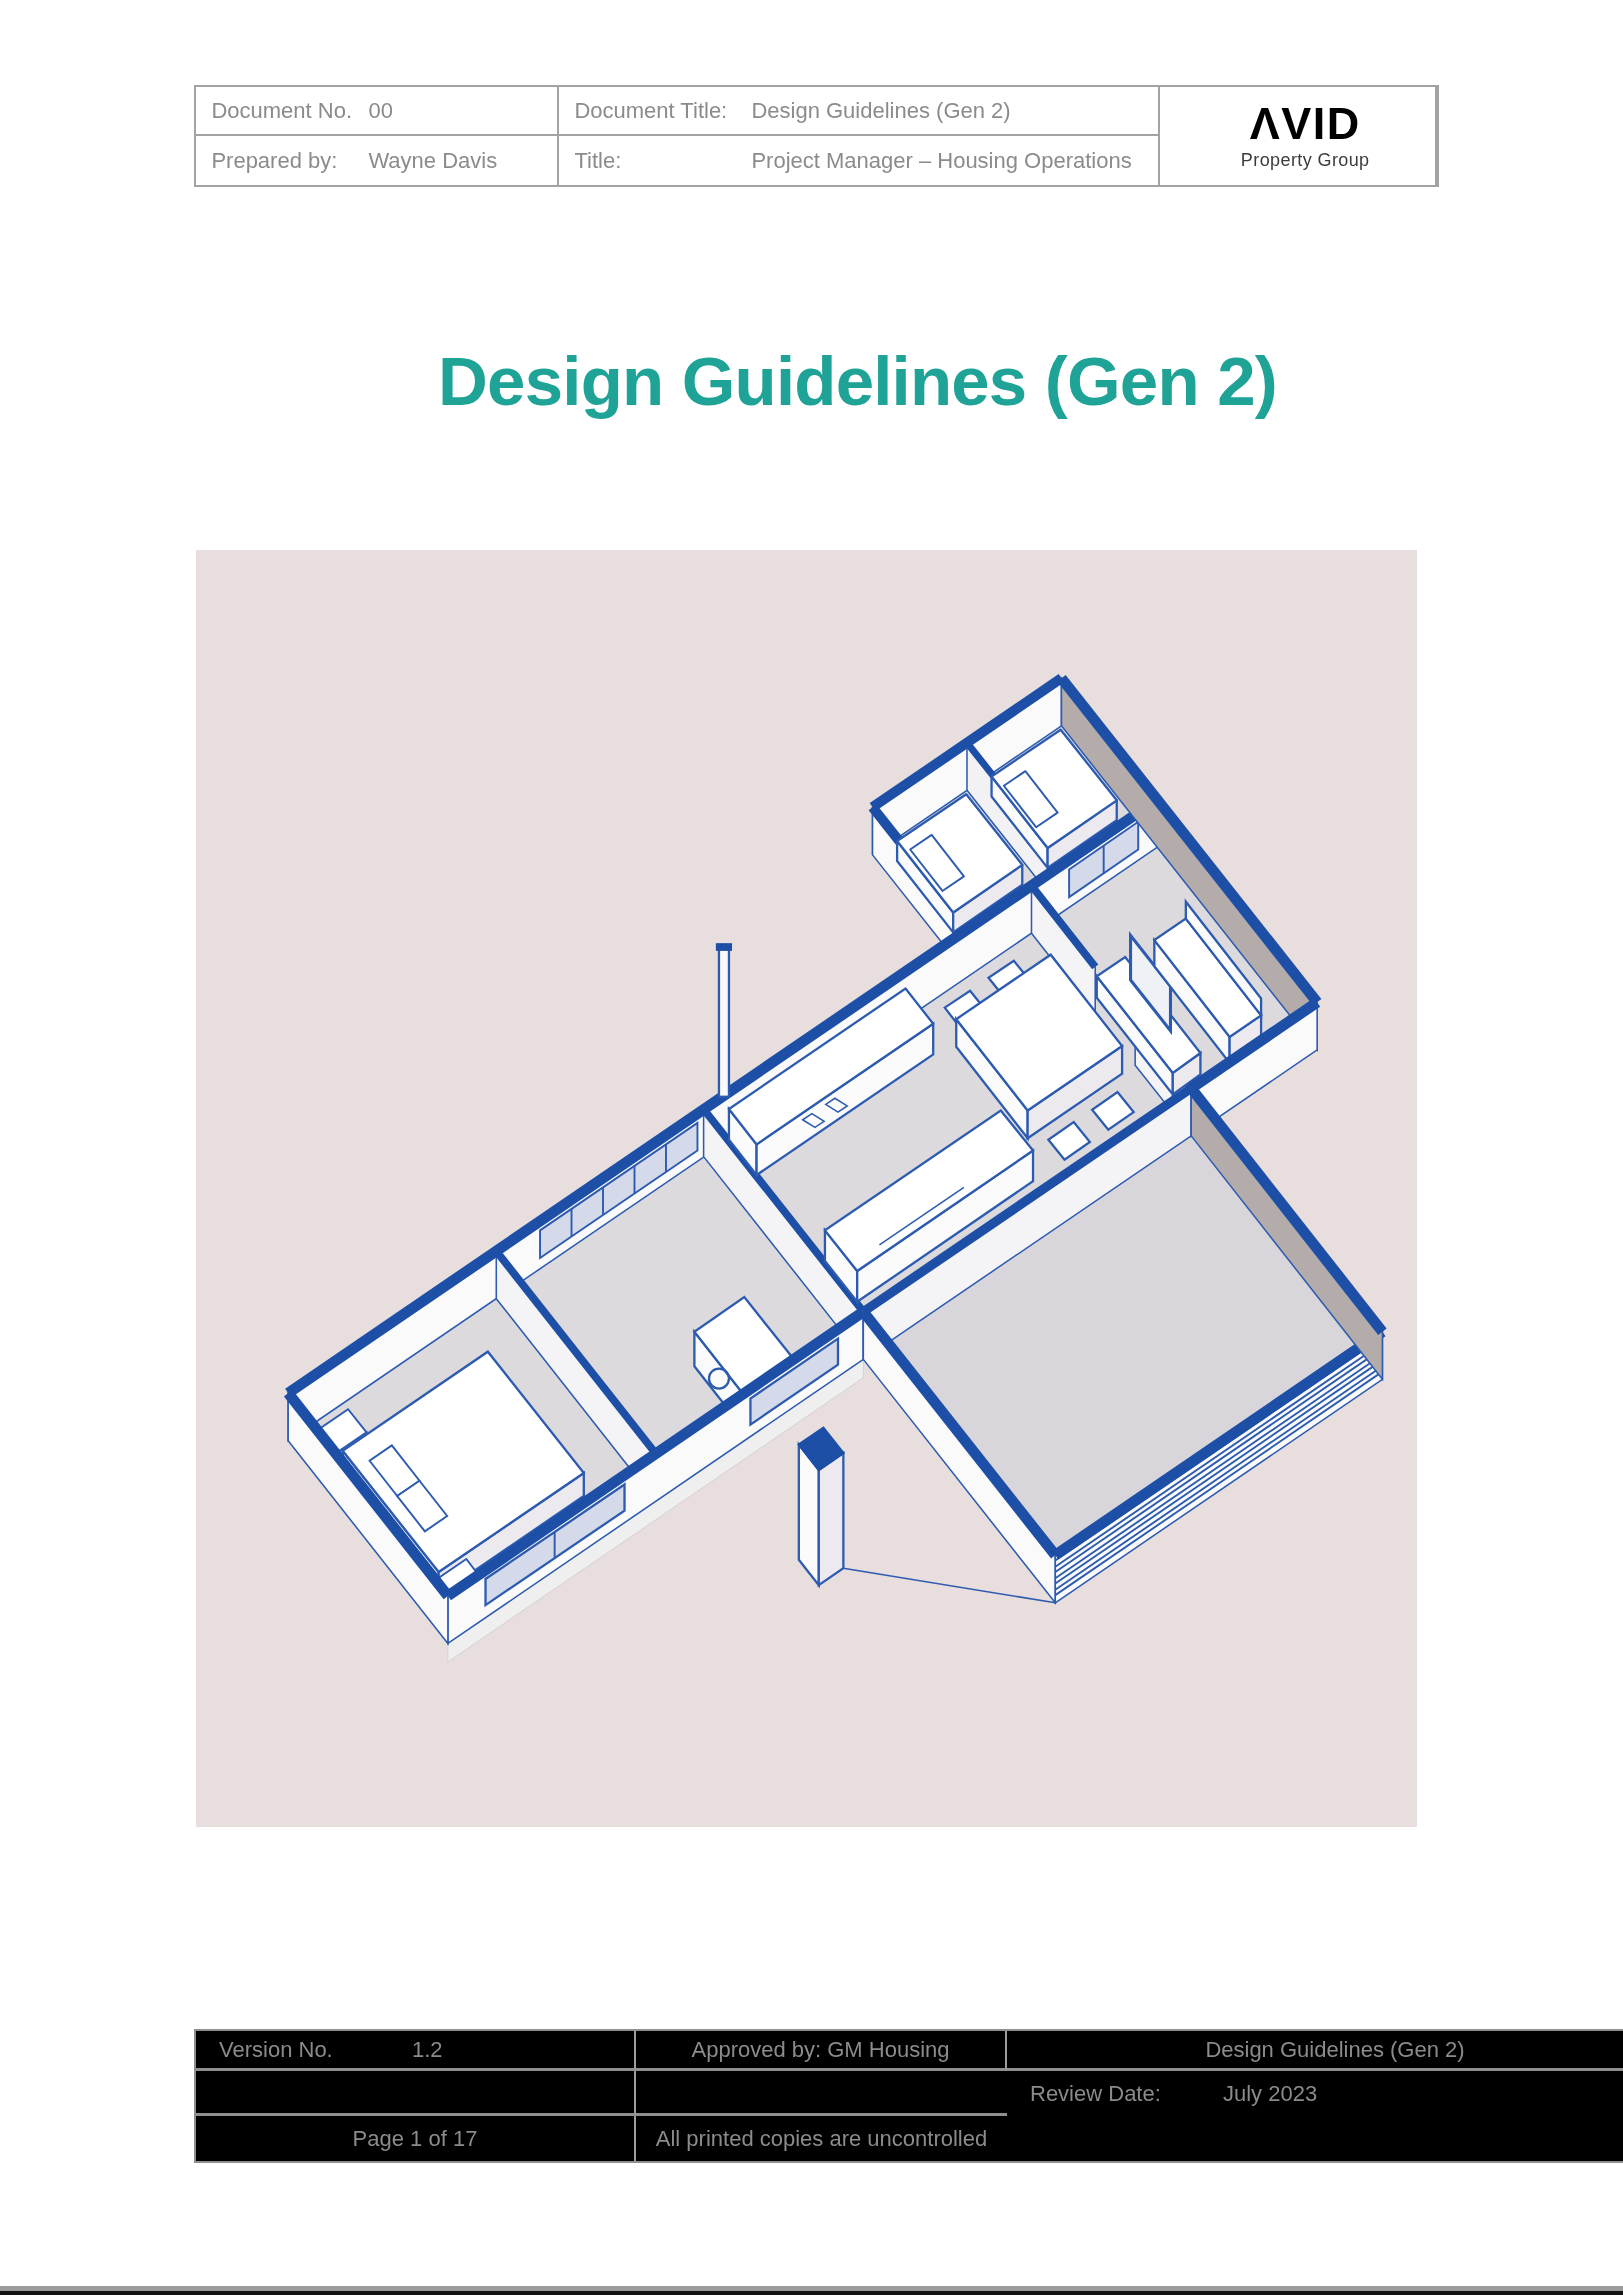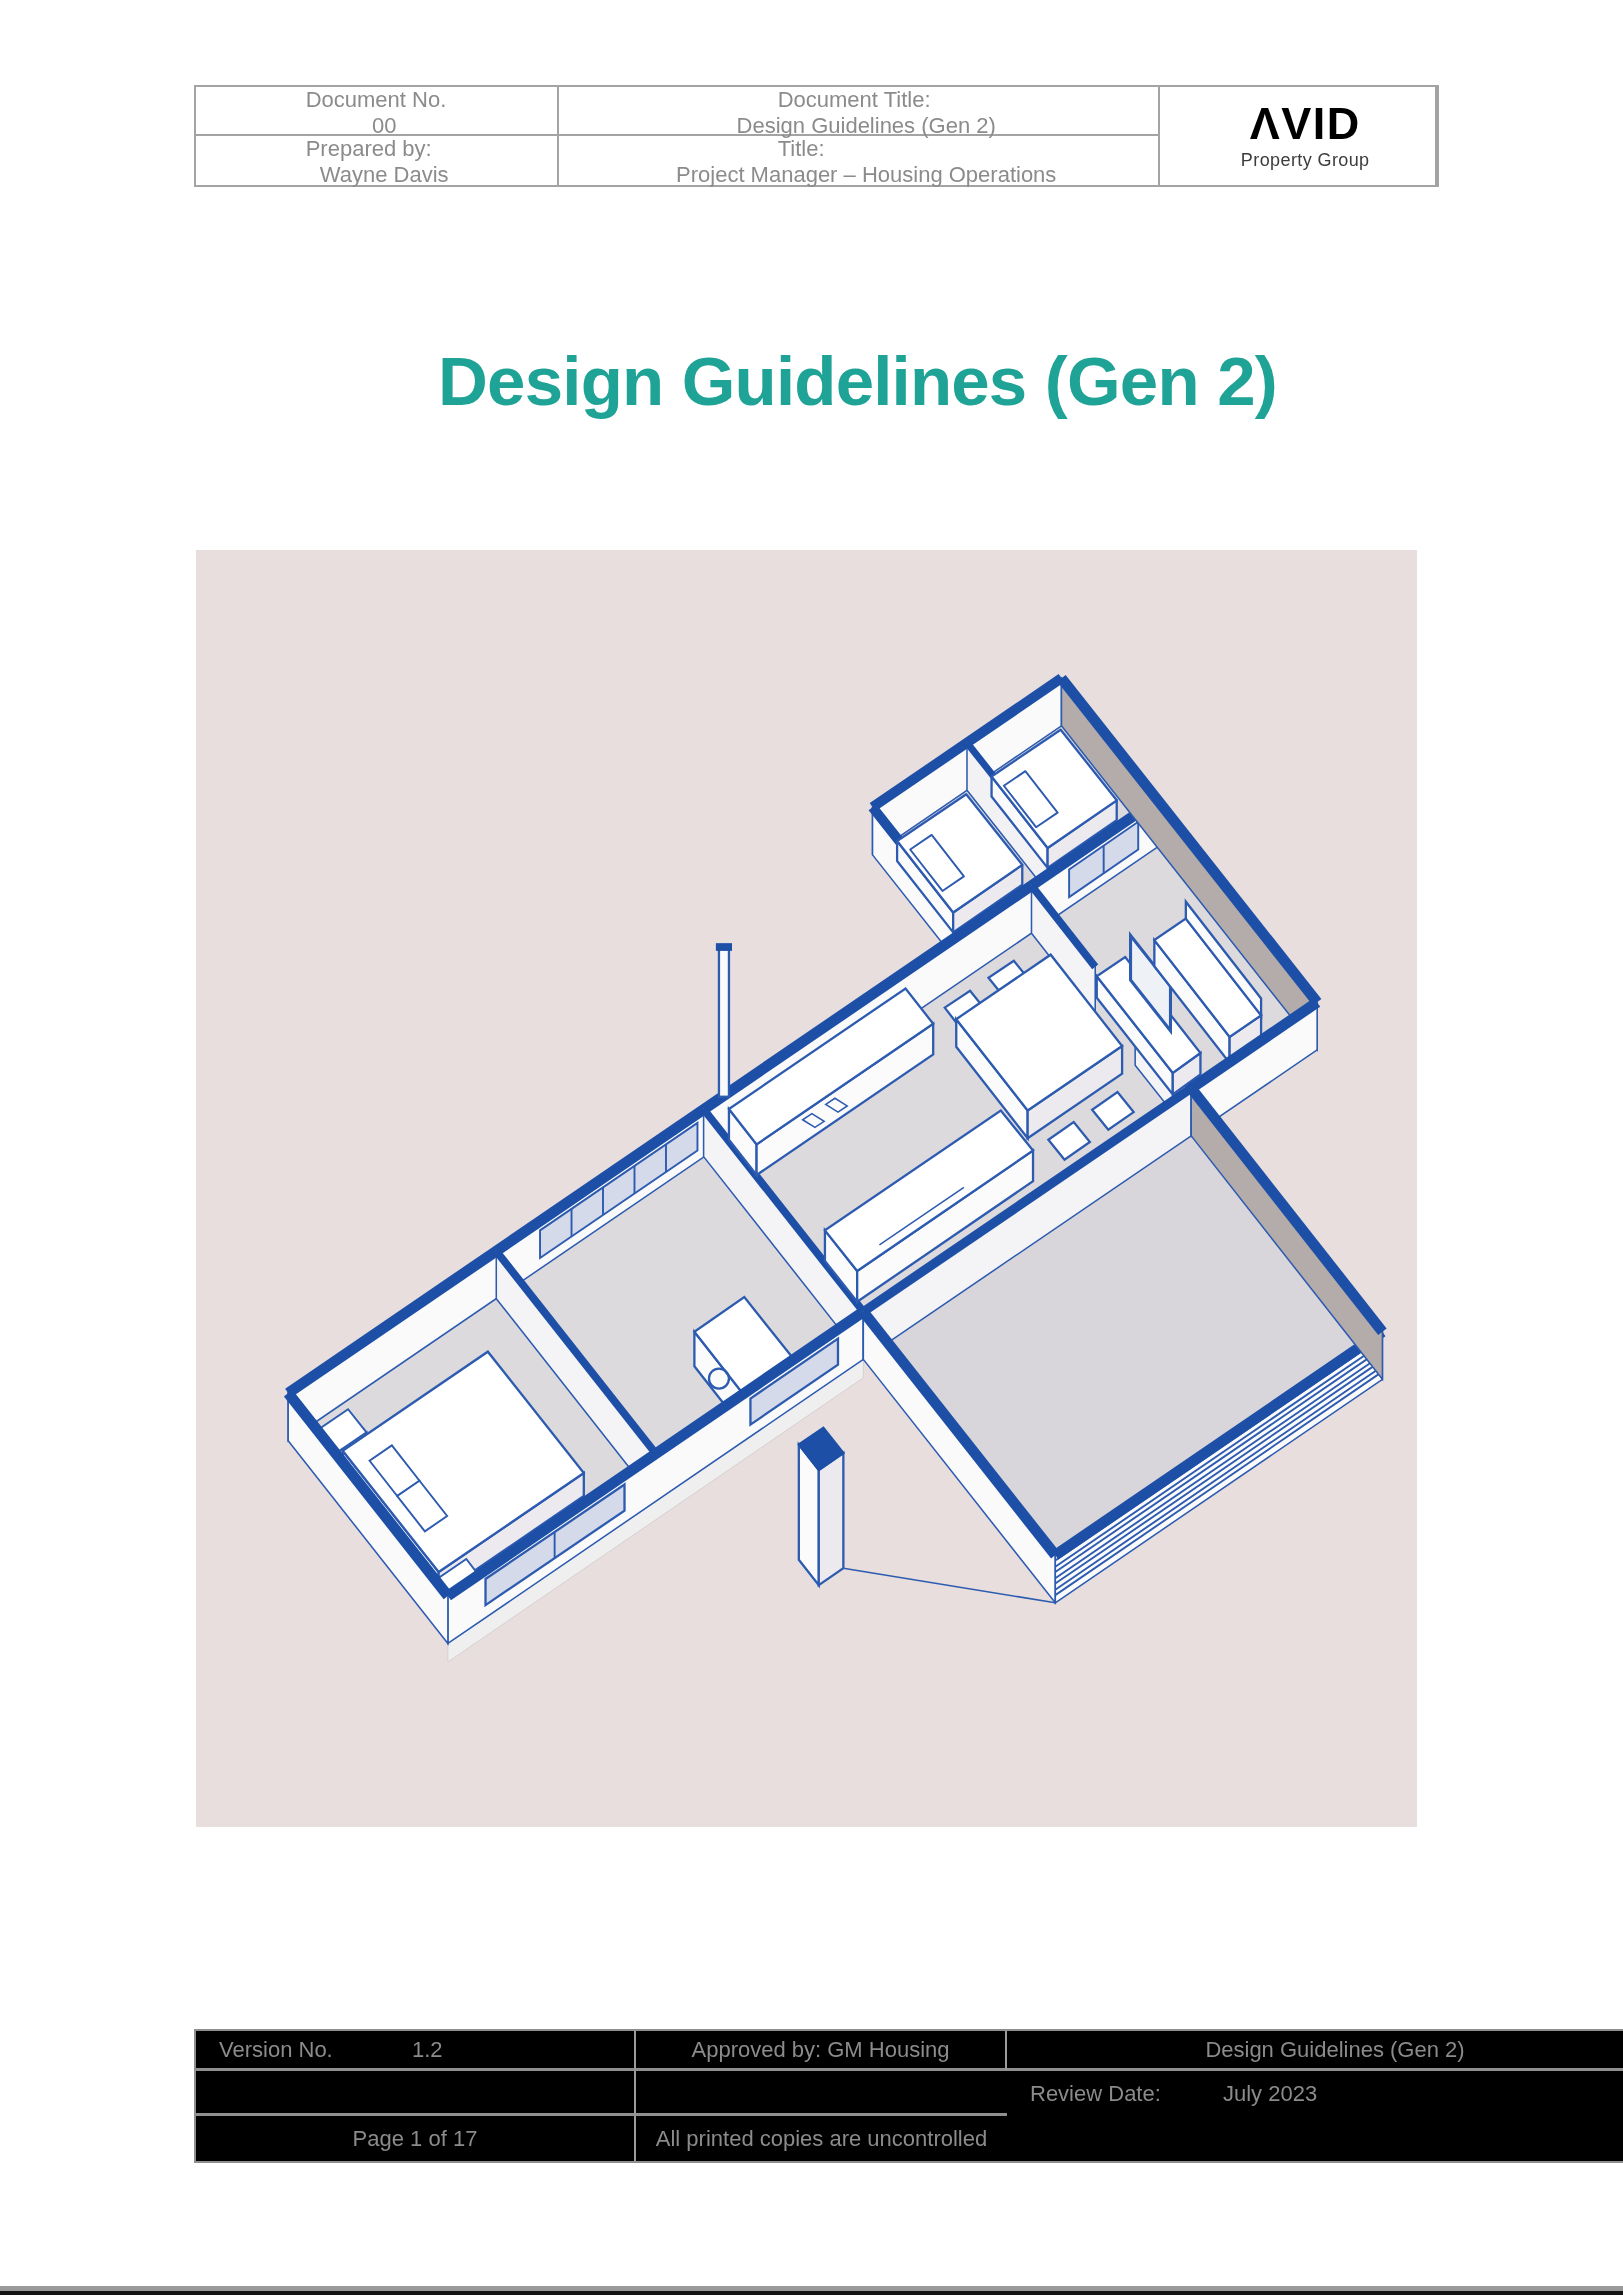--- a/index.html
+++ b/index.html
@@ -9,21 +9,21 @@
     overflow:hidden;
   }
   
   .header-table{
     position:absolute;left:194px;top:85px;width:1245px;
     display:grid;grid-template-columns:363px 601px 1fr;grid-template-rows:49px 49px;
     border:2.3px solid #a3a3a3;box-sizing:border-box;background:#fff;
   }
   .header-table .cell{
     display:flex;align-items:center;padding-left:15.4px;font-size:22px;color:#8b8b8b;
-    border-right:2.3px solid #a3a3a3;box-sizing:border-box;white-space:nowrap;flex-direction:column;
+    border-right:2.3px solid #a3a3a3;box-sizing:border-box;white-space:nowrap;
   }
   .header-table .cell.rb{border-bottom:2.3px solid #a3a3a3;}
   .header-table .lbl1{display:inline-block;width:157px;}
   .header-table .lbl2{display:inline-block;width:177px;}
   .logo-cell{
     grid-column:3;grid-row:1 / span 2;display:flex;flex-direction:column;
     align-items:center;justify-content:center;border-right:none;box-sizing:border-box;
   }
   .logo-word{font-size:45px;font-weight:bold;color:#000000;letter-spacing:1.5px;line-height:1;}
   .logo-tag{font-size:18px;color:#3c3c3c;margin-top:3.1px;letter-spacing:0.4px;}

